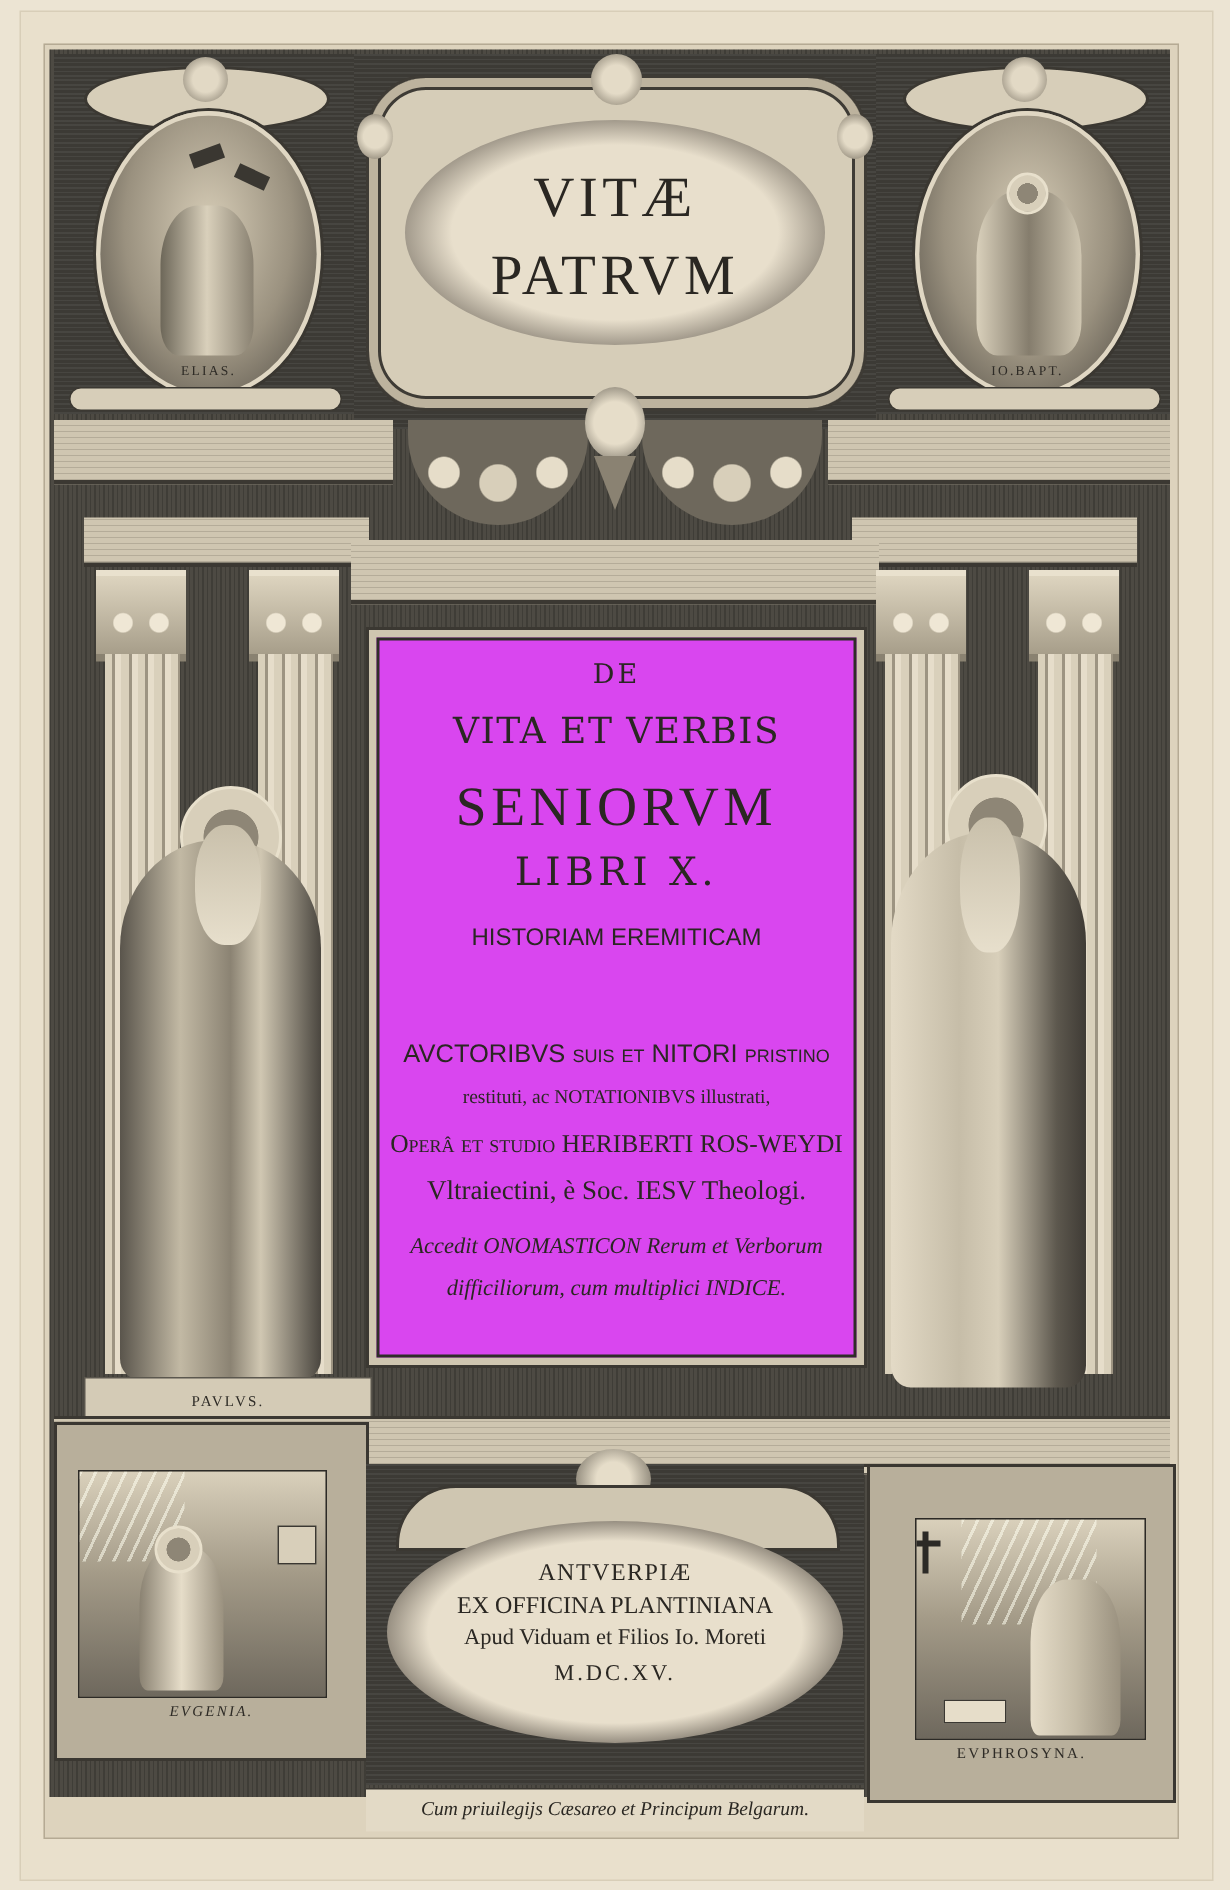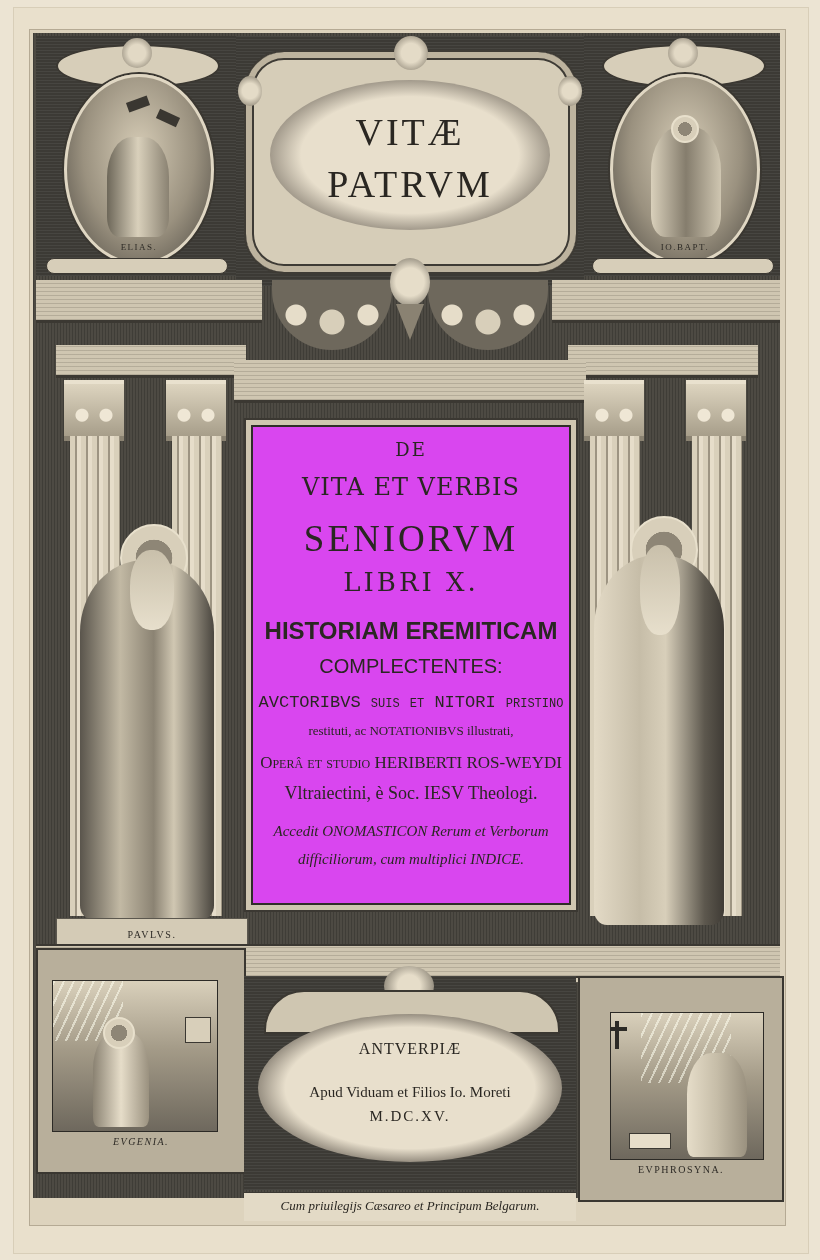--- a/index.html
+++ b/index.html
@@ -100,23 +100,22 @@
 <div class="abs pedestal stone" style="left:572px;top:955px;width:200px;height:26px;">
   <div class="label abs" style="left:40px;top:10px;width:120px;font-size:10px;">ANTONIVS.</div>
 </div>
 <div class="abs stone" style="left:36px;top:944px;width:744px;height:30px;border-top:2px solid #3b3832;border-bottom:2px solid #3b3832;"></div>
 
 <div class="tp">
   <div class="tp-line abs" style="left:0;right:0;top:12px;font-size:18px;letter-spacing:2px;">DE</div>
   <div class="tp-line abs" style="left:0;right:0;top:46px;font-size:24px;letter-spacing:1px;">VITA ET VERBIS</div>
   <div class="tp-line abs" style="left:0;right:0;top:90px;font-family:'Liberation Serif',serif;font-size:37px;letter-spacing:3px;">SENIORVM</div>
   <div class="tp-line abs" style="left:0;right:0;top:140px;font-size:26px;letter-spacing:3px;">LIBRI X.</div>
-  <div class="tp-line abs" style="left:0;right:0;top:190px;font-family:'Liberation Sans',sans-serif;font-size:24px;font-weight:bold;">HISTORIAM EREMITICAM</div>
-  <div class="tp-line abs" style="left:0;right:0;top:228px;font-family:'Liberation Sans',sans-serif;font-size:20px;">COMPLECTENTES:</div>
-  <div class="tp-line abs" style="left:0;right:0;top:266px;font-family:Liberation Mono, monospace;font-size:17px;font-variant:small-caps;">AVCTORIBVS suis et NITORI pristino</div>
+  <div class="tp-line abs" style="left:0;right:0;top:190px;font-family:'Liberation Sans',sans-serif;font-size:16px;">HISTORIAM EREMITICAM</div>
+  <div class="tp-line abs" style="left:0;right:0;top:266px;font-family:Liberation Sans, sans-serif;font-size:17px;font-variant:small-caps;">AVCTORIBVS suis et NITORI pristino</div>
   <div class="tp-line abs" style="left:0;right:0;top:296px;font-family:'Liberation Serif',serif;font-size:13px;">restituti, ac NOTATIONIBVS illustrati,</div>
   <div class="tp-line abs" style="left:0;right:0;top:326px;font-family:'Liberation Serif',serif;font-size:17px;font-variant:small-caps;">Operâ et studio HERIBERTI ROS-WEYDI</div>
   <div class="tp-line abs" style="left:0;right:0;top:356px;font-family:'Liberation Serif',serif;font-size:18px;">Vltraiectini, è Soc. IESV Theologi.</div>
   <div class="tp-line abs" style="left:0;right:0;top:396px;font-family:'Liberation Serif',serif;font-style:italic;font-size:15px;">Accedit ONOMASTICON Rerum et Verborum</div>
   <div class="tp-line abs" style="left:0;right:0;top:424px;font-family:'Liberation Serif',serif;font-style:italic;font-size:15px;">difficiliorum, cum multiplici INDICE.</div>
 </div>
 
 <div class="abs panel stone" style="left:36px;top:948px;width:206px;height:222px;font-style:italic;">
   <div class="abs scene" style="left:14px;top:30px;width:164px;height:150px;">
     <div class="abs rays" style="left:0;top:0;width:70px;height:60px;"></div>
@@ -136,20 +135,21 @@
     <div class="abs" style="left:18px;top:120px;width:40px;height:14px;background:#e6ddc9;border:1px solid #3b3832;"></div>
   </div>
   <div class="label abs" style="left:0;right:0;top:186px;font-size:10px;">EVPHROSYNA.</div>
 </div>
 
 <div class="abs dark" style="left:244px;top:976px;width:332px;height:214px;">
   <div class="abs" style="left:140px;top:-10px;width:50px;height:40px;border-radius:50%;background:radial-gradient(circle,#e6ddc9 35%,#6f695d);"></div>
   <div class="abs" style="left:20px;top:14px;width:292px;height:40px;border-radius:40px 40px 0 0;background:#cfc6b1;border:2px solid #3b3832;"></div>
   <div class="abs cartouche" style="left:14px;top:38px;width:304px;height:148px;background:radial-gradient(ellipse at center,#e8dfcc 58%,#8f877a 72%,#d9d0bc 76%,#4a463f 82%,#cfc6b1 90%);">
     <div class="tp-line abs" style="left:0;right:0;top:26px;font-family:'Liberation Serif',serif;font-size:16px;letter-spacing:1px;">ANTVERPIÆ</div>
+    <div class="tp-line abs" style="left:0;right:0;top:48px;font-family:'Liberation Serif',serif;font-size:16px;">EX OFFICINA PLANTINIANA</div>
     <div class="tp-line abs" style="left:0;right:0;top:94px;font-family:'Liberation Serif',serif;font-size:15px;letter-spacing:2px;">M.DC.XV.</div>
     <div class="tp-line abs" style="left:0;right:0;top:70px;font-family:'Liberation Serif',serif;font-size:15px;">Apud Viduam et Filios Io. Moreti</div>
   </div>
 </div>
 
 <div class="abs" style="left:244px;top:1192px;width:332px;height:28px;background:#e3dac6;border-top:1px solid #3b3832;">
   <div class="tp-line abs" style="left:0;right:0;top:5px;font-family:'Liberation Serif',serif;font-style:italic;font-size:13px;">Cum priuilegijs Cæsareo et Principum Belgarum.</div>
 </div>
 
 </body></html>

